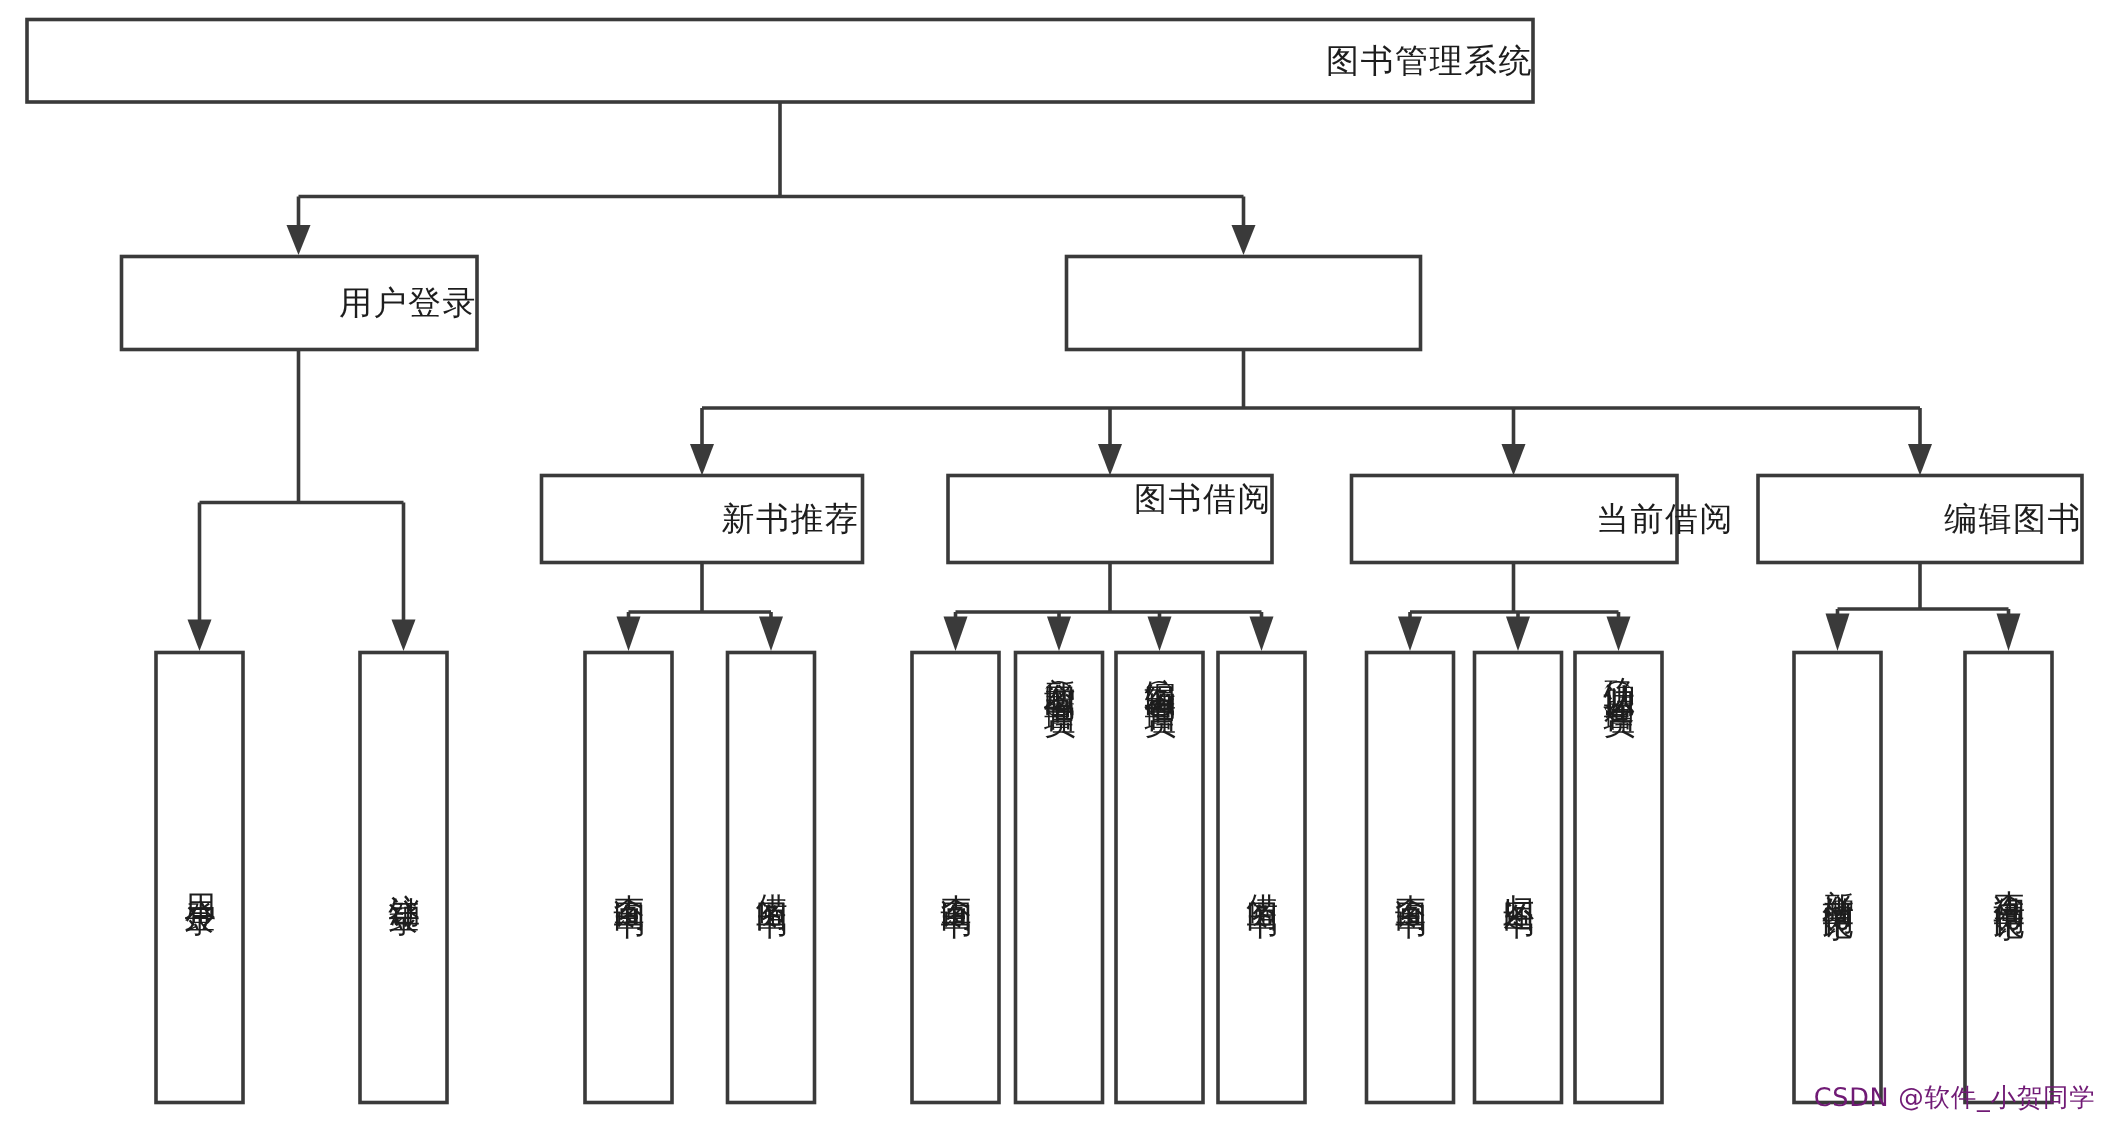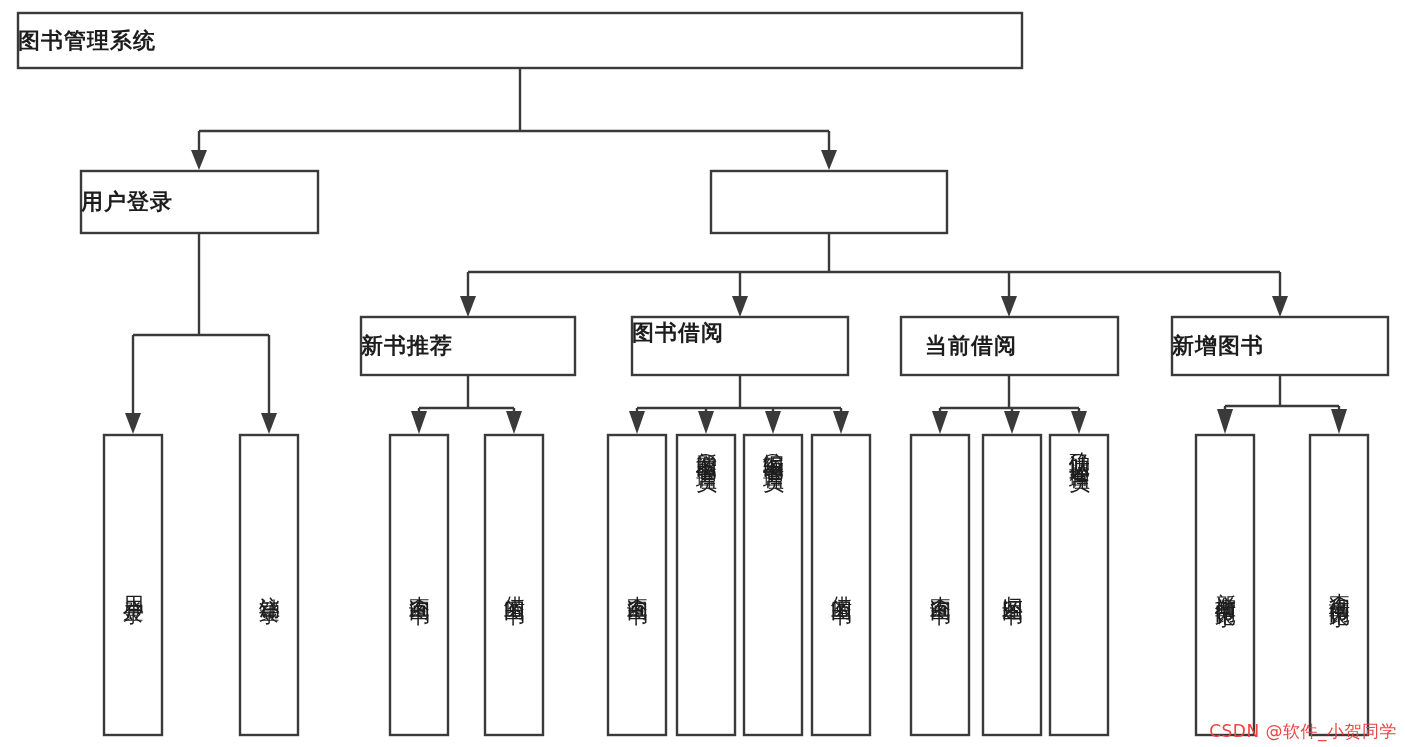--- a/index.html
+++ b/index.html
@@ -58,38 +58,37 @@
     font-size: 21px;
     line-height: 1;
     color: #1d1d1d;
     letter-spacing: 3px;
     white-space: nowrap;
   }
   .hlabel-wrap {
     position: absolute;
     display: flex;
     align-items: center;
-    justify-content: flex-start;
+    justify-content: flex-end;
     pointer-events: none;
-    font-weight: bold;
   }
   .hlabel-text {
     font-family: "DejaVu Sans", "Liberation Sans", sans-serif;
     font-size: 22px;
     color: #1d1d1d;
     letter-spacing: 1px;
     white-space: nowrap;
   }
   #watermark {
     position: absolute;
     right: 8px;
     bottom: 4px;
     font-family: "DejaVu Sans", "Liberation Sans", sans-serif;
     font-size: 17px;
-    color: #ef4444;
+    color: #701a75;
     letter-spacing: 0.5px;
     white-space: nowrap;
     pointer-events: none;
   }
 </style>
 </head>
 <body>
 
 <div id="diagram-root">
 
@@ -211,26 +210,26 @@
 
 
   <div class="hlabel-wrap" style="left:361px; top:317px; width:212px; height:58px;">
     <span class="hlabel-text">新书推荐</span>
   </div>
 
   <div class="hlabel-wrap" style="left:632px; top:304px; width:216px; height:58px;">
     <span class="hlabel-text">图书借阅</span>
   </div>
 
-  <div class="hlabel-wrap" style="left:901px; top:317px; width:255px; height:58px;padding-left:24px;">
+  <div class="hlabel-wrap" style="left:901px; top:317px; width:255px; height:58px;">
     <span class="hlabel-text">当前借阅</span>
   </div>
 
   <div class="hlabel-wrap" style="left:1172px; top:317px; width:216px; height:58px;">
-    <span class="hlabel-text">新增图书</span>
+    <span class="hlabel-text">编辑图书</span>
   </div>
 
   <div class="vlabel-wrap" style="left:104px; top:435px; width:58px; height:300px;">
     <span class="vlabel-text">用户登录</span>
   </div>
 
   <div class="vlabel-wrap" style="left:240px; top:435px; width:58px; height:300px;">
     <span class="vlabel-text">注销登录</span>
   </div>
 

